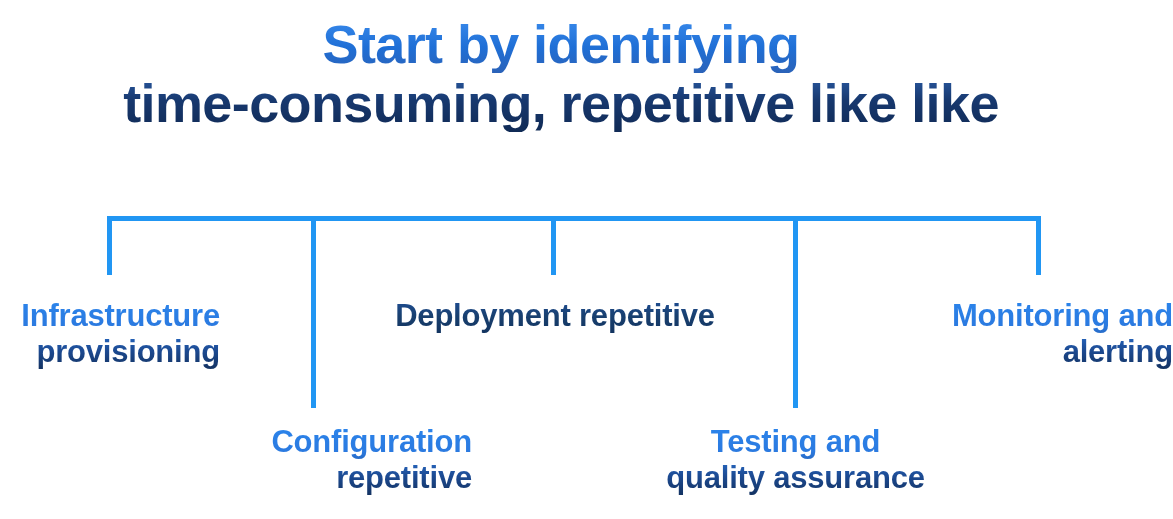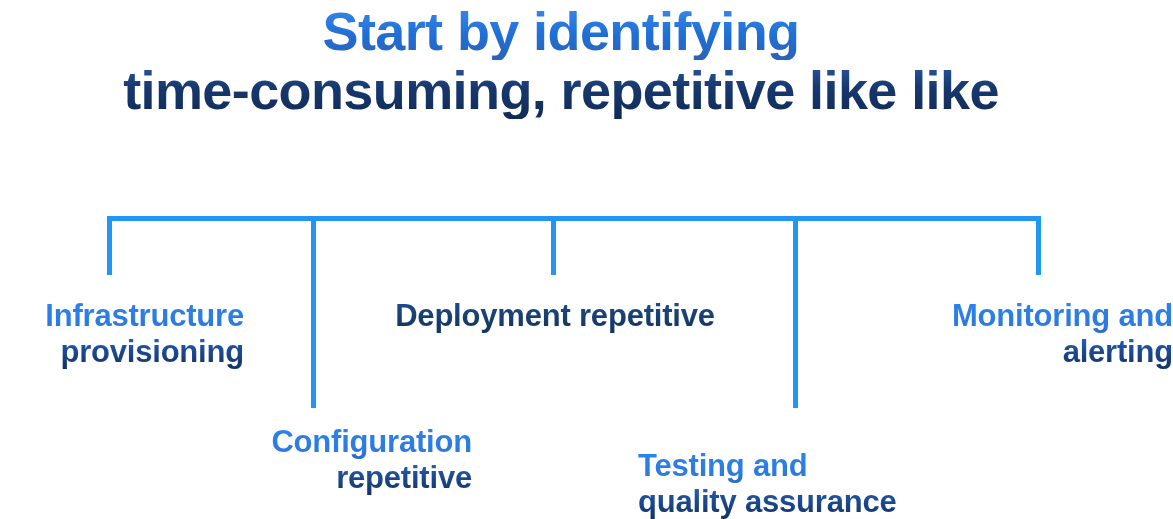--- a/index.html
+++ b/index.html
@@ -15,21 +15,21 @@
     background: #ffffff;
     overflow: hidden;
     font-family: "Liberation Sans", sans-serif;
     -webkit-font-smoothing: antialiased;
   }
 
   
   .heading {
     position: absolute;
     left: 0;
-    top: 3px;
+    top: 16px;
     width: 1122px;
     text-align: center;
     line-height: 1.06;
   }
 
   .heading-line {
     display: block;
     font-weight: 700;
     letter-spacing: -0.6px;
     white-space: nowrap;
@@ -105,21 +105,20 @@
   }
 
   .label-line { display: block; white-space: nowrap; }
 
   
   .label-infrastructure {
     left: 0px;
     top: 298px;
     width: 220px;
     text-align: right;
-    padding-left: 24px;
   }
 
   .label-deployment {
     left: 376px;
     top: 298px;
     width: 358px;
     text-align: center;
   }
 
   .label-monitoring {
@@ -132,23 +131,23 @@
   
   .label-configuration {
     left: 182px;
     top: 424px;
     width: 290px;
     text-align: right;
   }
 
   .label-testing {
     left: 638px;
-    top: 448px;
+    top: 424px;
     width: 315px;
-    text-align: left;
+    text-align: center;
   }
 </style>
 </head>
 <body>
 
 <div id="page">
 
   <div class="heading">
     <span class="heading-line heading-line-1">Start by identifying</span>
     <span class="heading-line heading-line-2">time-consuming, repetitive like like</span>

